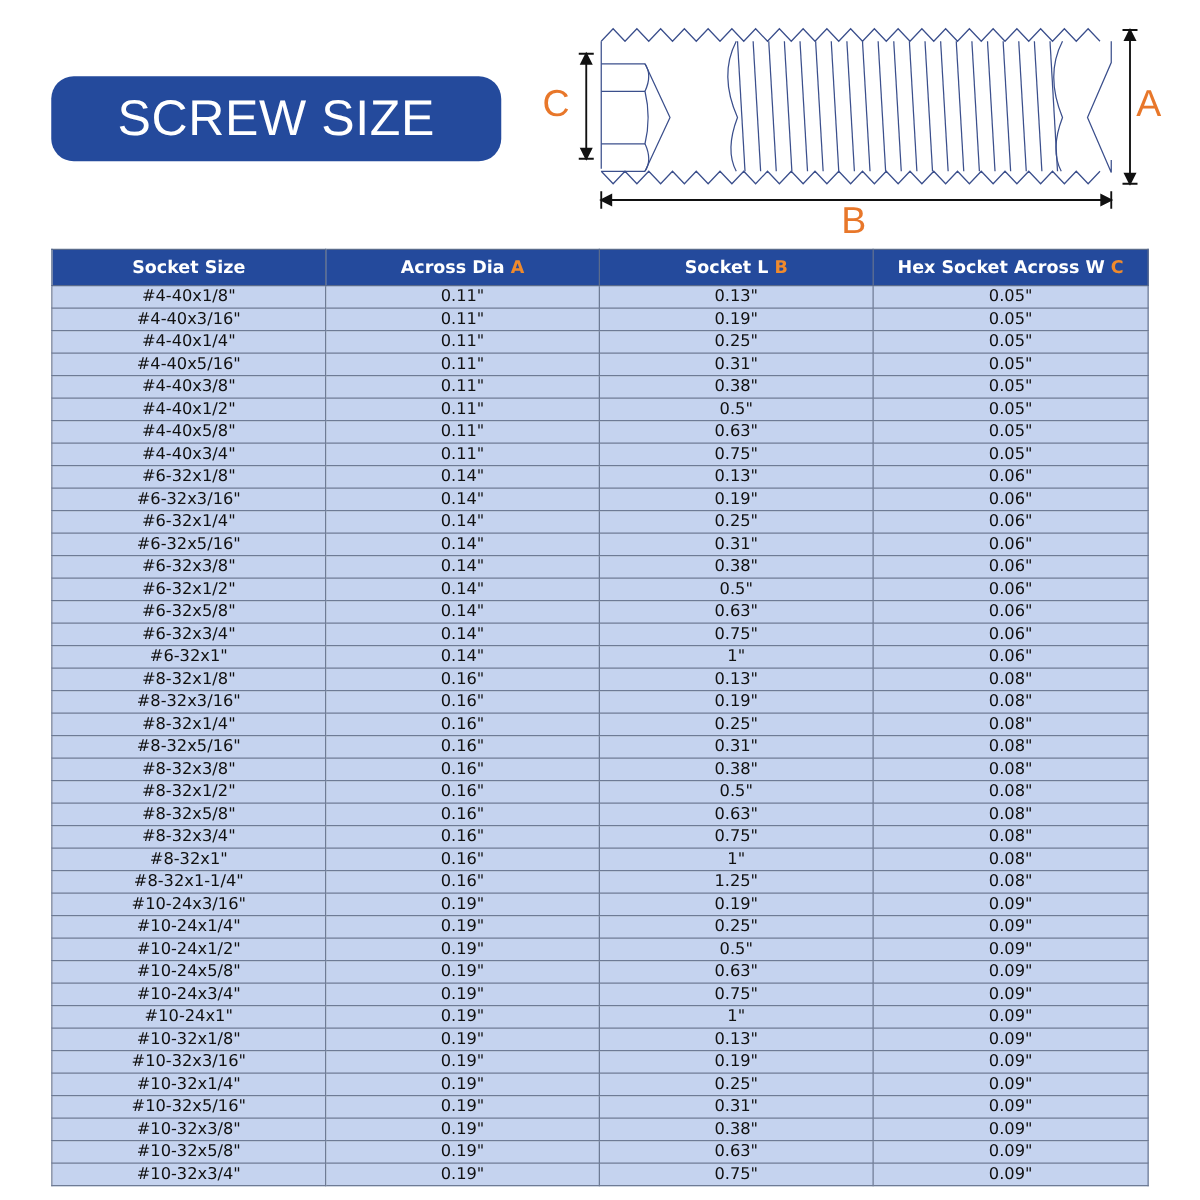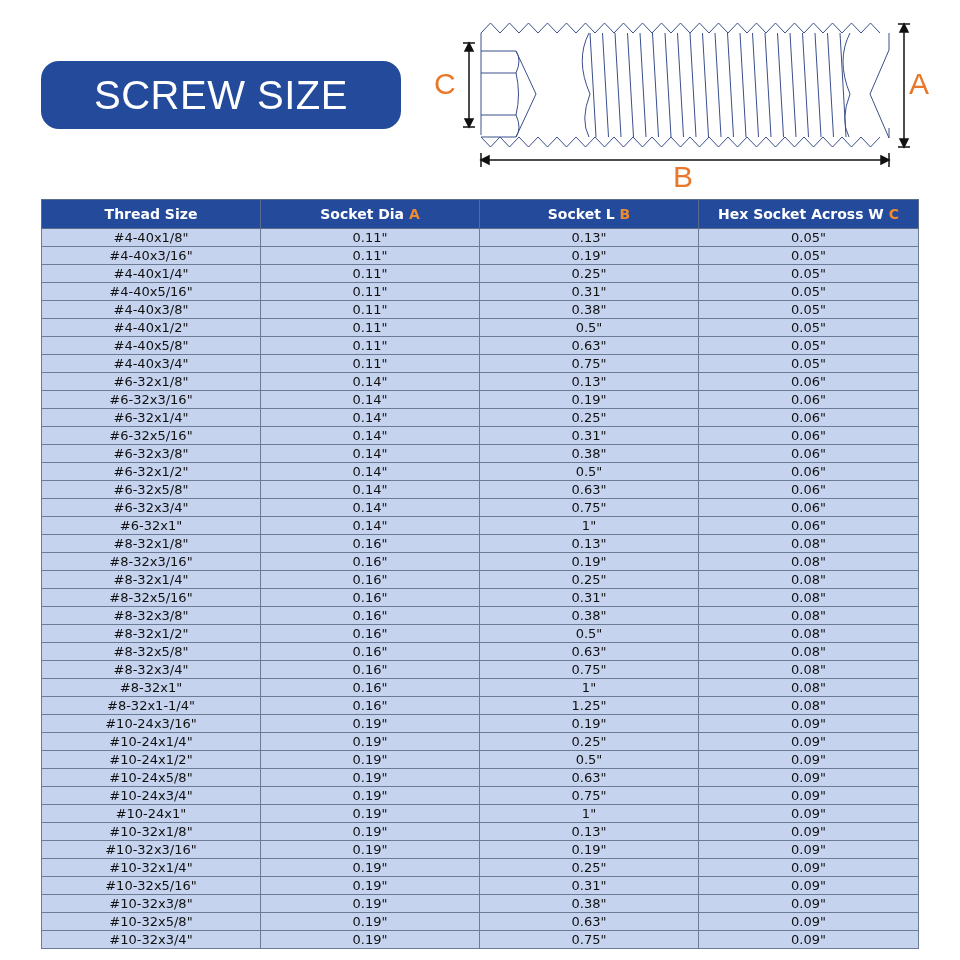--- a/index.html
+++ b/index.html
@@ -92,22 +92,22 @@
 
 <table>
   <colgroup>
       <col style="width:219px">
       <col style="width:219px">
       <col style="width:219px">
       <col style="width:220px">
     </colgroup>
   <thead>
     <tr>
-      <th><span>Thread Size</span></th>
-      <th><span>Socket Dia </span><span class="acc">A</span></th>
+      <th><span>Socket Size</span></th>
+      <th><span>Across Dia </span><span class="acc">A</span></th>
       <th><span>Socket L </span><span class="acc">B</span></th>
       <th><span>Hex Socket Across W </span><span class="acc">C</span></th>
     </tr>
   </thead>
   <tbody id="tbody">
       <tr class="body-row">
         <td>#4-40x1/8"</td>
         <td>0.11"</td>
         <td>0.13"</td>
         <td>0.05"</td>

